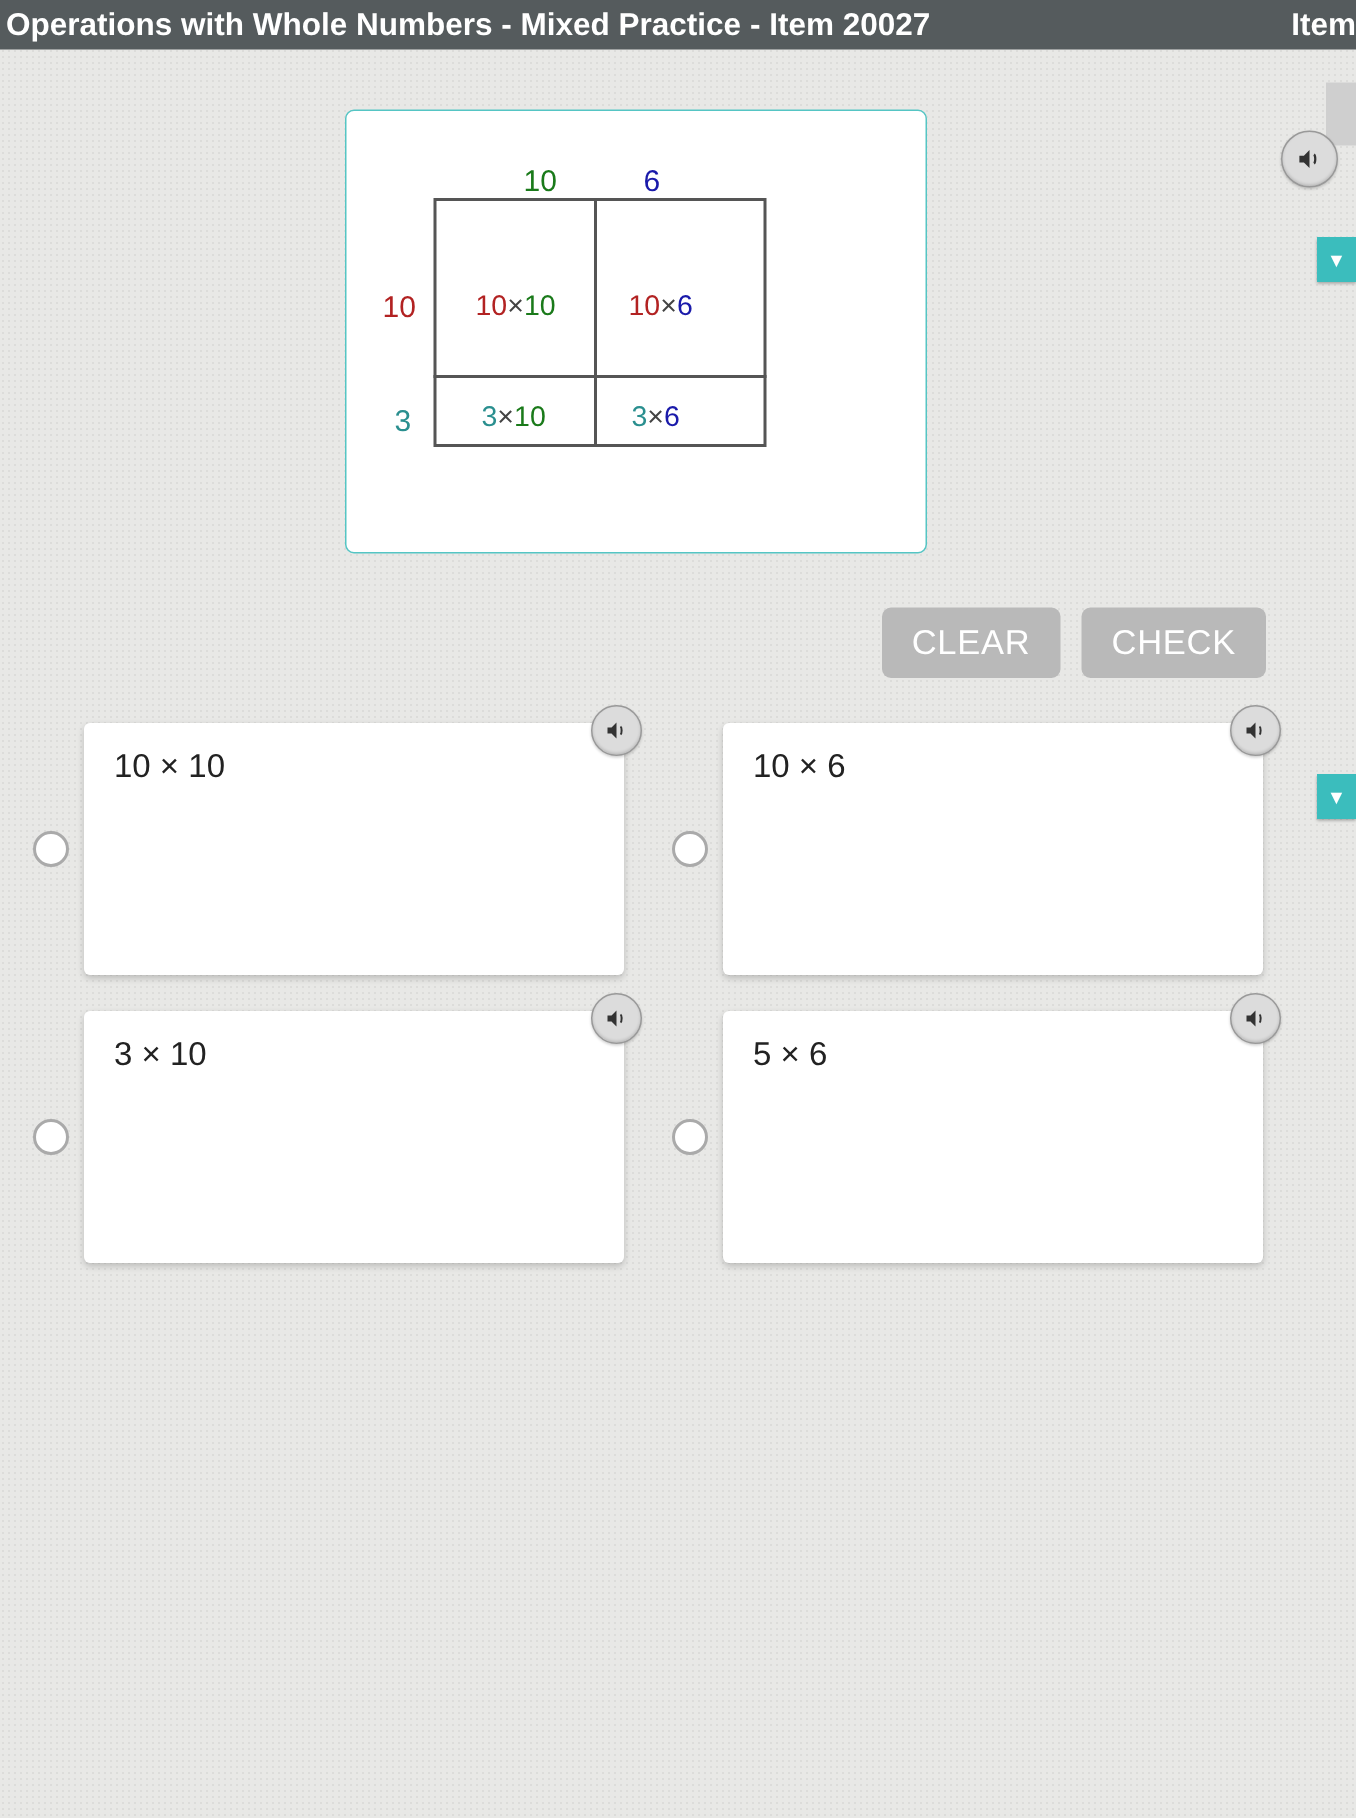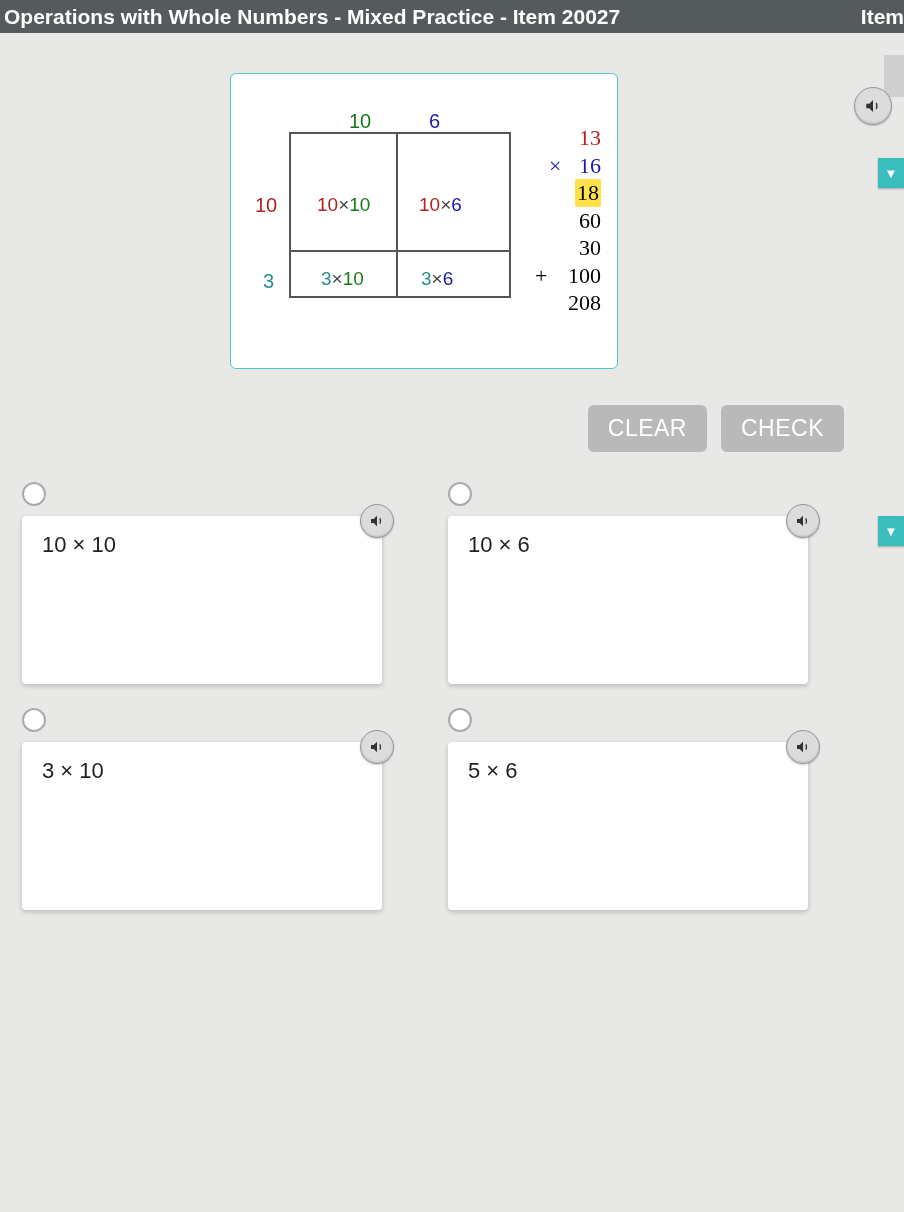--- a/index.html
+++ b/index.html
@@ -60,21 +60,21 @@
   .mult-col .m13 { color: #b22222; }
   .mult-col .m16 { color: #1a1aaa; }
   .mult-col .hl { display:inline-block; background: #ffe24a; padding: 0 2px; border-radius: 2px; color: #000; }
   .mult-col .plus { position: absolute; left: 6px; }
   .mult-col .x { position: absolute; left: 20px; }
 
   .btn-row { margin: 36px 0 0 0; display: flex; justify-content: flex-end; gap: 14px; padding-right: 50px; }
   .btn { background: #b9b9b9; color: #fff; border: none; border-radius: 6px; padding: 10px 20px; font-size: 23px; font-weight: 400; letter-spacing: 0.5px; cursor: pointer; }
 
   .answers { display: grid; grid-template-columns: 1fr 1fr; gap: 24px 30px; padding: 30px 50px 0 12px; }
-  .answer { display: flex; gap: 10px; position: relative; flex-direction: column; }
+  .answer { display: flex; align-items: center; gap: 10px; position: relative; }
   .radio { width: 24px; height: 24px; border: 2px solid #aaa; border-radius: 50%; background: #fff; flex-shrink: 0; cursor: pointer; }
   .answer-card {
     background: #fff; border-radius: 4px; box-shadow: 0 2px 5px rgba(0,0,0,.2);
     width: 360px; height: 168px; padding: 16px 20px; font-size: 22px; color: #222; position: relative;
   }
   .answer-card .sound-btn { position: absolute; right: -12px; top: -12px; width: 34px; height: 34px; }
 
   
   .side-tab { position: absolute; right: 0; width: 26px; height: 30px; background: #3bbdbd; display: flex; align-items: center; justify-content: center; box-shadow: 0 1px 2px rgba(0,0,0,.3); cursor: pointer; color: #fff; font-size: 13px; }
   .side-gray { position: absolute; right: 0; top: 55px; width: 20px; height: 42px; background: #cfcfcf; }
@@ -126,31 +126,20 @@
       <div class="cell c-10x6">
         <span class="a">10</span><span class="b">×</span><span class="c">6</span>
       </div>
       <div class="cell c-3x10">
         <span class="a">3</span><span class="b">×</span><span class="c">10</span>
       </div>
       <div class="cell c-3x6">
         <span class="a">3</span><span class="b">×</span><span class="c">6</span>
       </div>
 
-      <div class="mult-col">
-        <span class="r m13">13</span>
-        <span class="r m16"><span class="x">×</span>&nbsp;<span>16</span></span>
-        <span class="line"></span>
-        <span class="r"><span class="hl">18</span></span>
-        <span class="r">60</span>
-        <span class="r">30</span>
-        <span class="r"><span class="plus">+</span>&nbsp;<span>100</span></span>
-        <span class="line"></span>
-        <span class="r">208</span>
-      </div>
     </div>
   </div>
 
   <div class="btn-row">
     <button class="btn">CLEAR</button>
     <button class="btn">CHECK</button>
   </div>
 
   <div class="answers">
     <div class="answer">

